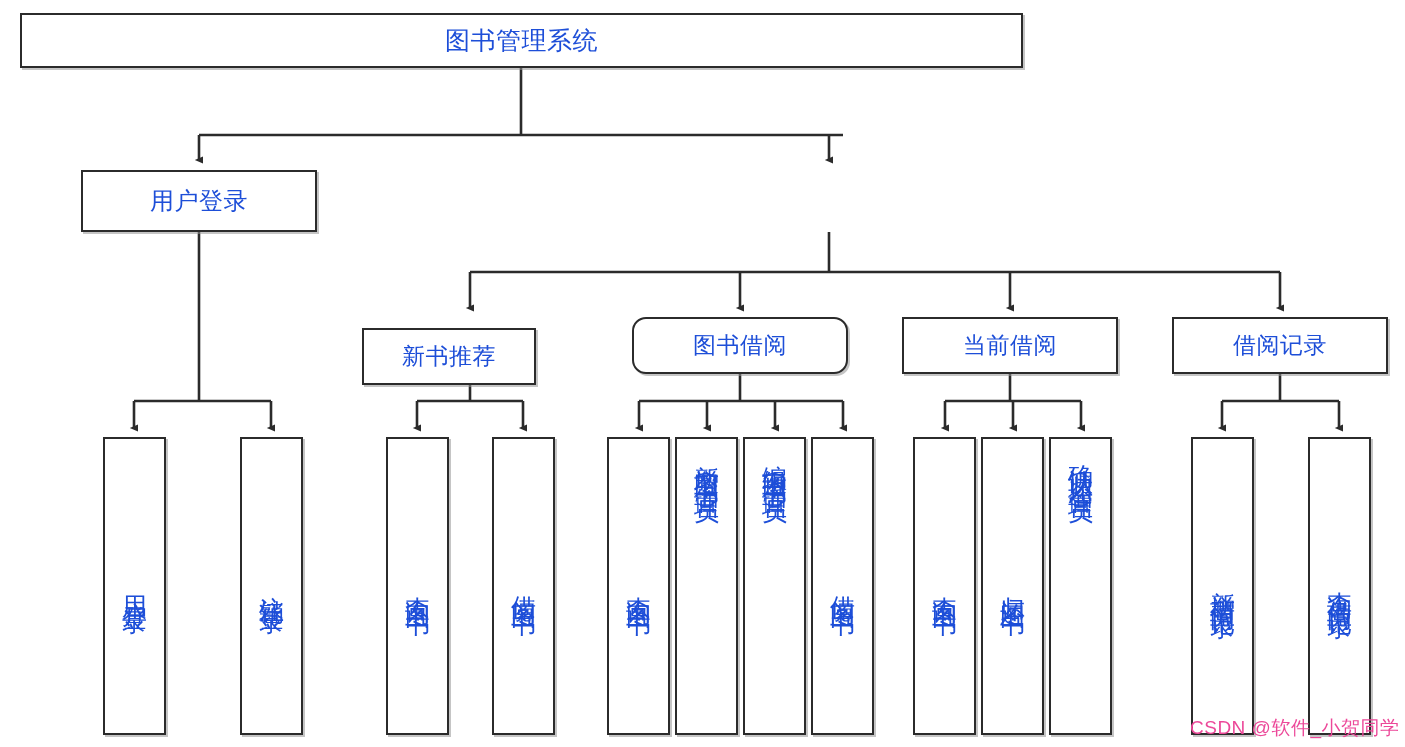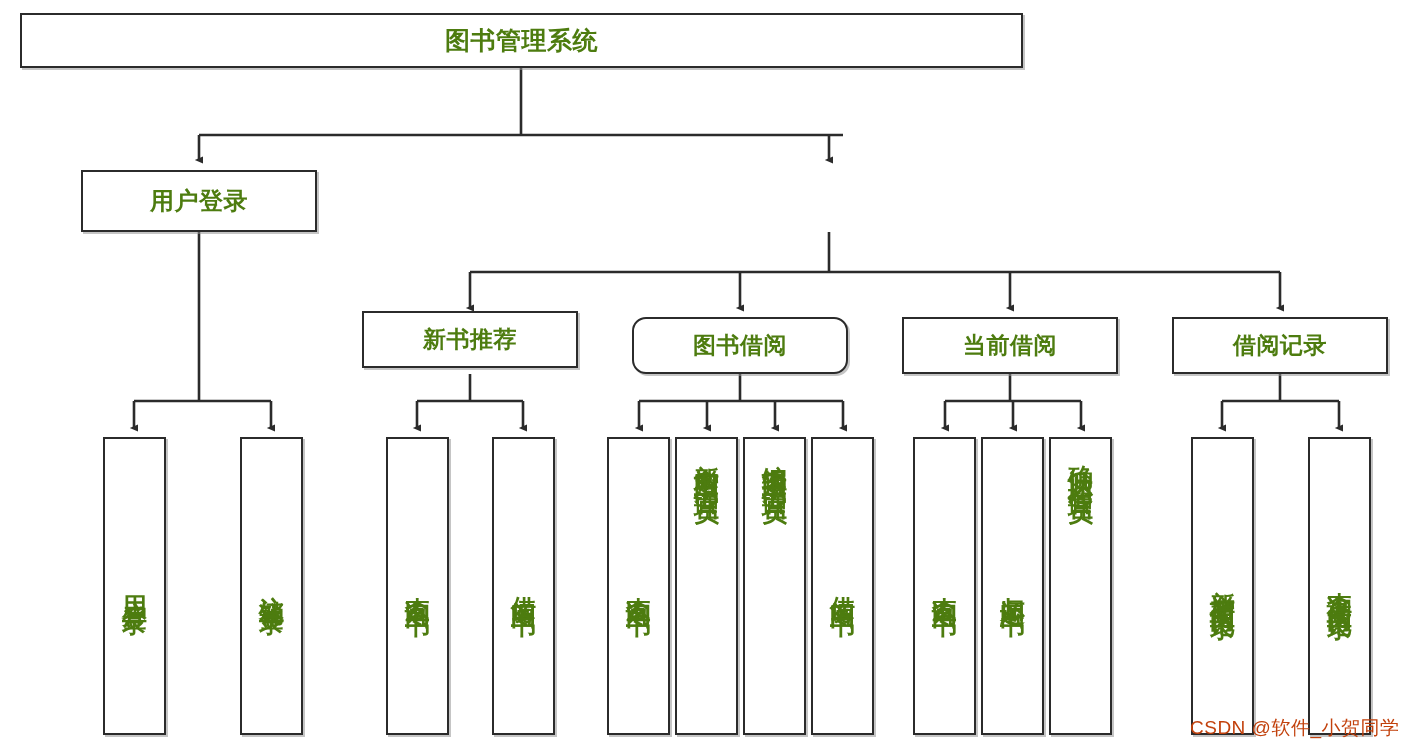--- a/index.html
+++ b/index.html
@@ -27,22 +27,21 @@
   }
   .node-box {
     position: absolute;
     box-sizing: border-box;
     background: #ffffff;
     border: 2.5px solid #2b2b2b;
     box-shadow: 2px 2px 0 rgba(150,150,150,0.55);
     display: flex;
     align-items: center;
     justify-content: center;
-    color: #4d7c0f;
-    font-weight: bold;
+    color: #1d4ed8;
   }
   .node-label {
     text-align: center;
     line-height: 1.15;
     letter-spacing: 0.5px;
     white-space: pre;
   }
   
   .tier-root .node-label { font-size: 25px; }
   .tier-2 .node-label { font-size: 24px; }
@@ -60,21 +59,21 @@
     font-size: 25px;
     line-height: 1.0;
     letter-spacing: 5px;
     padding: 6px 0 6px 0;
   }
   .leaf-box.center-text {
     align-items: center;
   }
   .watermark {
     position: absolute;
-    color: #c2410c;
+    color: #ec4899;
     font-size: 19px;
     letter-spacing: 0.5px;
     white-space: nowrap;
     user-select: none;
   }
 </style>
 </head>
 <body>
 
 <div id="diagram-root">
@@ -130,21 +129,21 @@
   </svg>
 
   <div class="node-box tier-root" style="left:20px; top:13px; width:1003px; height:55px;">
     <span class="node-label">图书管理系统</span>
   </div>
 
   <div class="node-box tier-2" style="left:81px; top:170px; width:236px; height:62px;">
     <span class="node-label">用户登录</span>
   </div>
 
-  <div class="node-box tier-3" style="left:362px; top:311px; width:216px; height:57px;">
+  <div class="node-box tier-3" style="left:362px; top:328px; width:174px; height:57px;">
     <span class="node-label">新书推荐</span>
   </div>
   <div class="node-box tier-3" style="left:632px; top:317px; width:216px; height:57px;border-radius:14px;">
     <span class="node-label">图书借阅</span>
   </div>
   <div class="node-box tier-3" style="left:902px; top:317px; width:216px; height:57px;">
     <span class="node-label">当前借阅</span>
   </div>
   <div class="node-box tier-3" style="left:1172px; top:317px; width:216px; height:57px;">
     <span class="node-label">借阅记录</span>

